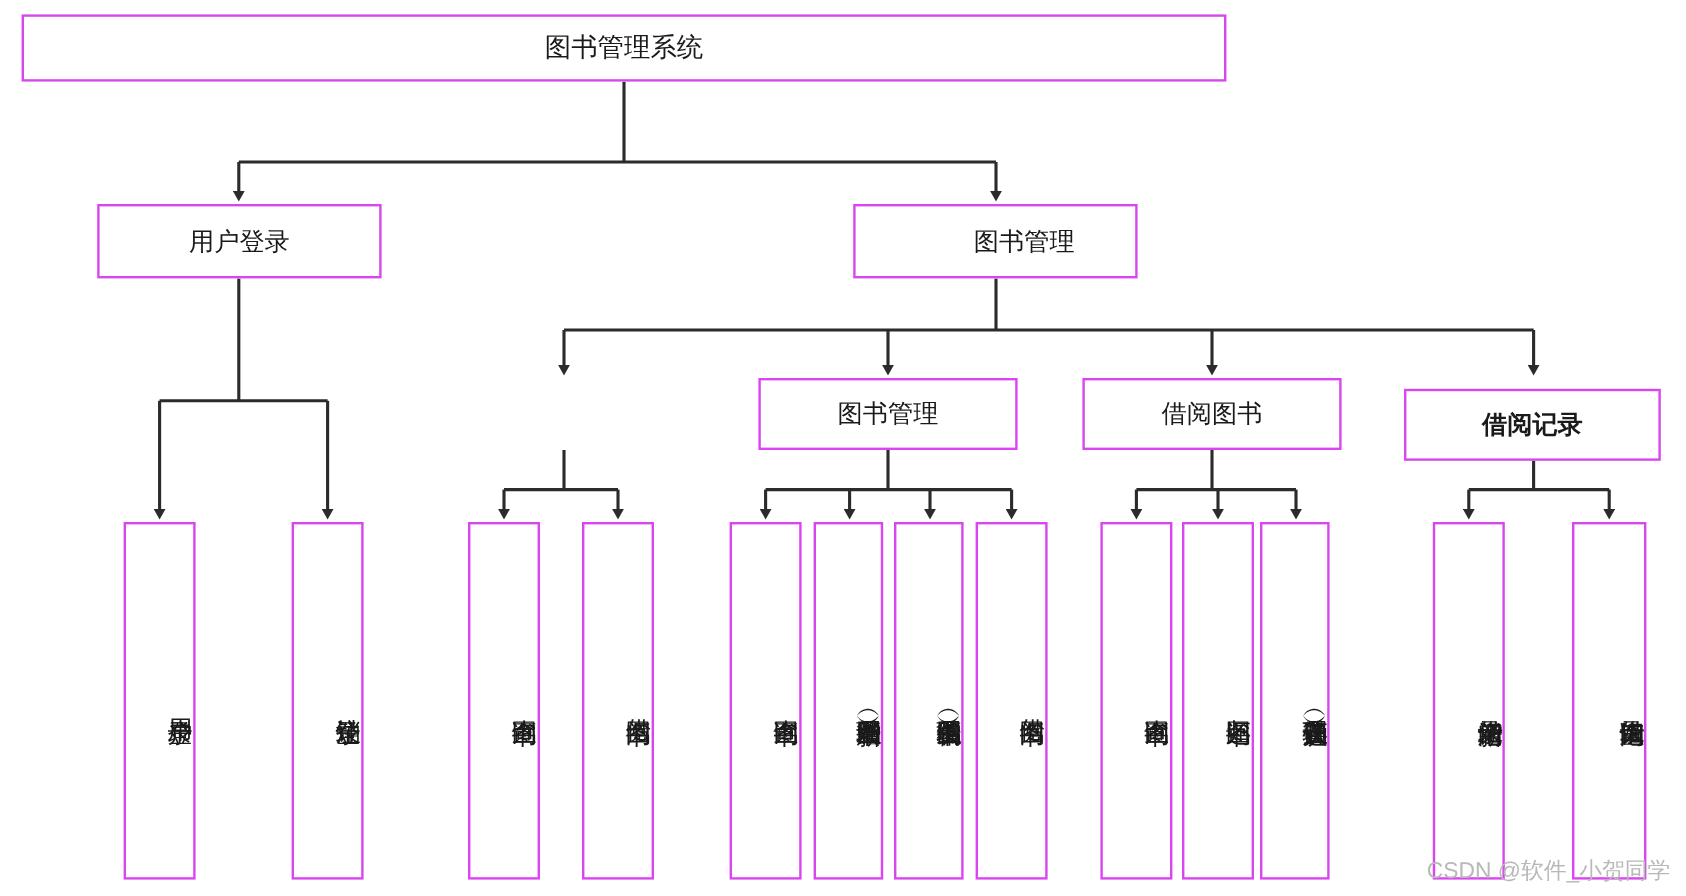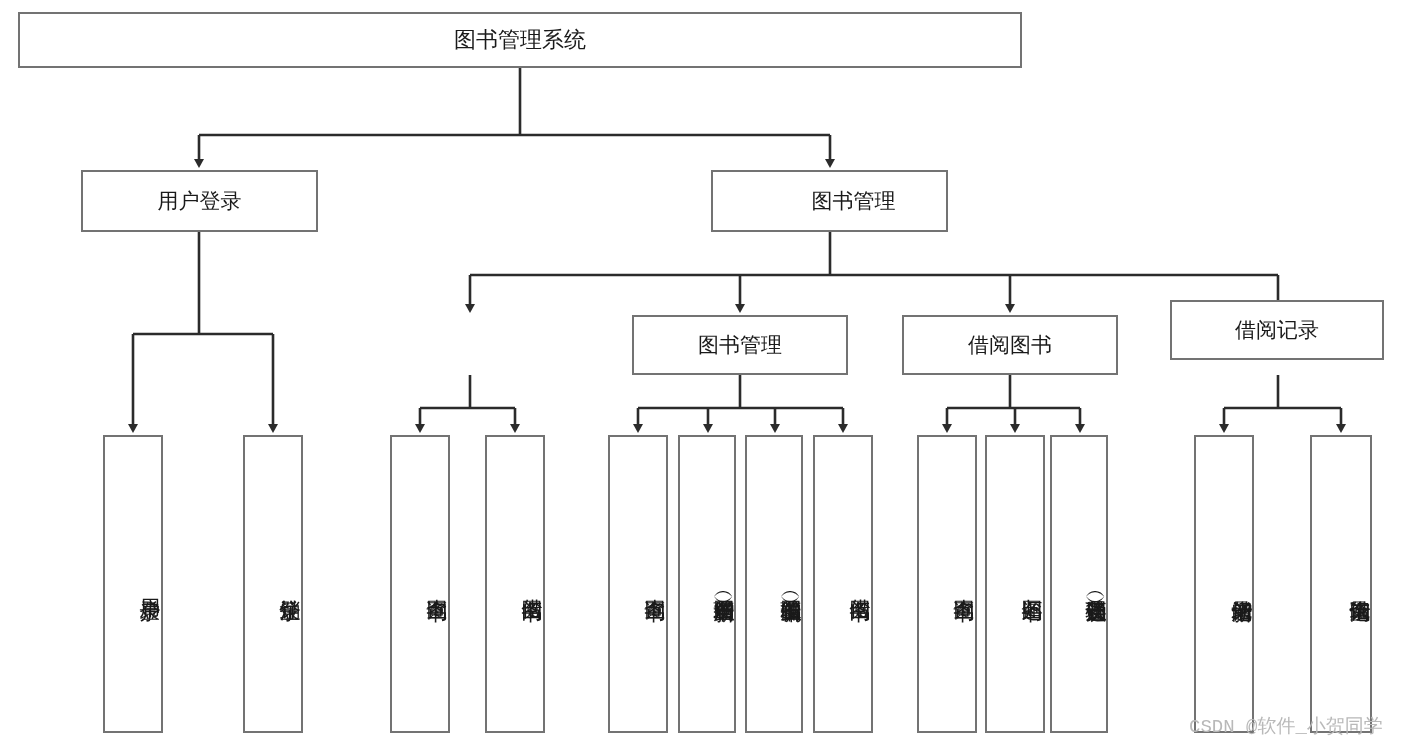--- a/index.html
+++ b/index.html
@@ -23,21 +23,21 @@
     left: 0;
     top: 0;
     width: 1405px;
     height: 747px;
     pointer-events: none;
   }
   .node {
     position: absolute;
     box-sizing: border-box;
     background: #ffffff;
-    border: 2px solid #737373;
+    border: 2px solid #d946ef;
     display: flex;
     align-items: center;
     justify-content: center;
     text-align: center;
     color: #1a1a1a;
     z-index: 2;
   }
   .node.root {
     font-size: 22px;
   }
@@ -65,21 +65,21 @@
   .node.leaf.tall .vlabel {
     letter-spacing: 0px;
     line-height: 1.0;
   }
   .watermark {
     position: absolute;
     color: #b9b9b9;
     font-size: 19px;
     white-space: nowrap;
     z-index: 5;
-    font-family: Liberation Mono, monospace;
+    font-family: Liberation Sans, sans-serif;
   }
 </style>
 </head>
 <body>
 
 <div id="canvas">
 
   <svg id="edges" viewBox="0 0 1405 747" xmlns="http://www.w3.org/2000/svg">
     <defs>
       <marker id="arrow" markerWidth="9" markerHeight="10" refX="1" refY="5" orient="auto" markerUnits="userSpaceOnUse">
@@ -142,21 +142,21 @@
   <div class="node level2" style="left:711px; top:170px; width:237px; height:62px;padding-left:48px;">
     <span>图书管理</span>
   </div>
 
   <div class="node level3" style="left:632px; top:315px; width:216px; height:60px;">
     <span>图书管理</span>
   </div>
   <div class="node level3" style="left:902px; top:315px; width:216px; height:60px;">
     <span>借阅图书</span>
   </div>
-  <div class="node level3" style="left:1170px; top:300px; width:214px; height:60px;">
+  <div class="node level3" style="left:1170px; top:324px; width:214px; height:60px;font-weight:bold;">
     <span>借阅记录</span>
   </div>
 
   <div class="node leaf" style="left:103px; top:435px; width:60px; height:298px;">
     <span class="vlabel">用户登录</span>
   </div>
   <div class="node leaf" style="left:243px; top:435px; width:60px; height:298px;">
     <span class="vlabel">注销登录</span>
   </div>
 

